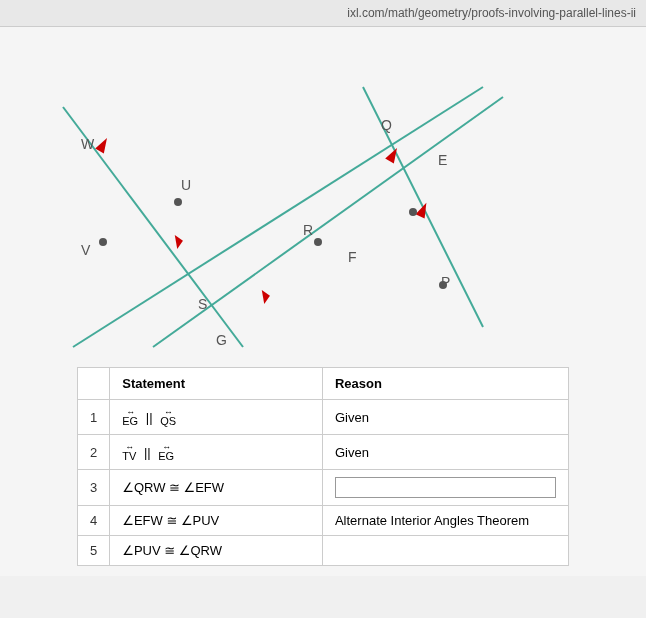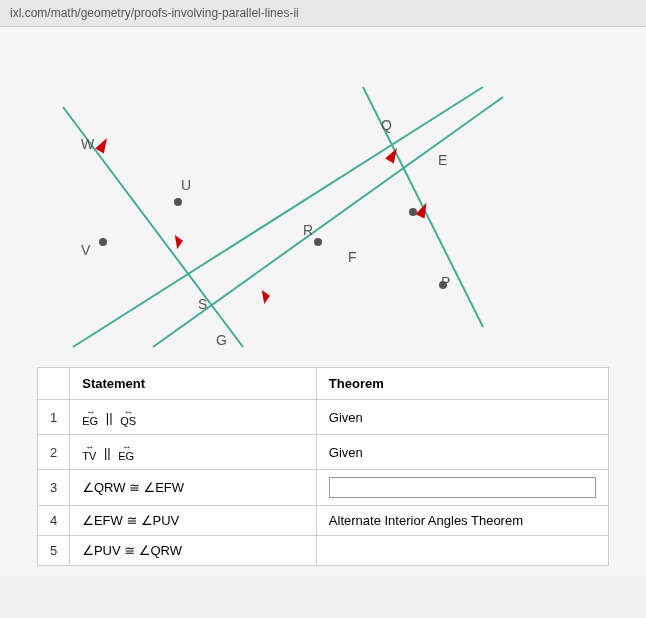--- a/index.html
+++ b/index.html
@@ -9,41 +9,42 @@
       width: 646px;
       min-height: 618px;
       overflow: hidden;
     }
     .browser-bar {
       background: #e8e8e8;
       padding: 6px 10px;
       font-size: 12px;
       color: #555;
       border-bottom: 1px solid #ccc;
+      text-align: right;
     }
     .main-content {
       background: #f5f5f5;
       padding: 10px;
       display: flex;
       flex-direction: column;
       align-items: center;
     }
     .diagram-area {
       width: 600px;
       height: 320px;
       position: relative;
       background: #f5f5f5;
       margin-bottom: 10px;
     }
     svg.diagram {
       width: 100%;
       height: 100%;
     }
     .proof-table {
-      width: 572px;
+      width: 492px;
       border-collapse: collapse;
       background: white;
       font-size: 13px;
     }
     .proof-table th {
       background: white;
       text-align: left;
       padding: 8px 12px;
       font-weight: bold;
       border: 1px solid #ccc;
@@ -150,21 +151,21 @@
   </div>
 
   <table class="proof-table">
     <thead>
       <tr class="header-row">
         <th></th>
         <th class="stmt-col">
           <span>Statement</span>
         </th>
         <th class="reason-col">
-          <span>Theorem</span>
+          <span>Reason</span>
         </th>
       </tr>
     </thead>
     <tbody>
 
       <tr>
         <td class="row-num">1</td>
         <td class="stmt-col">
           <span class="stmt">
             <span class="with-arrow">

